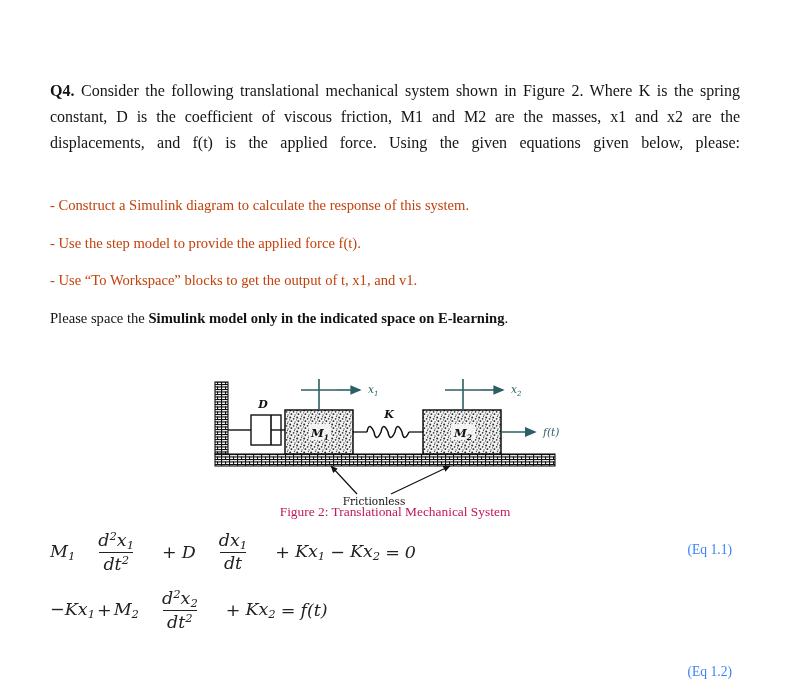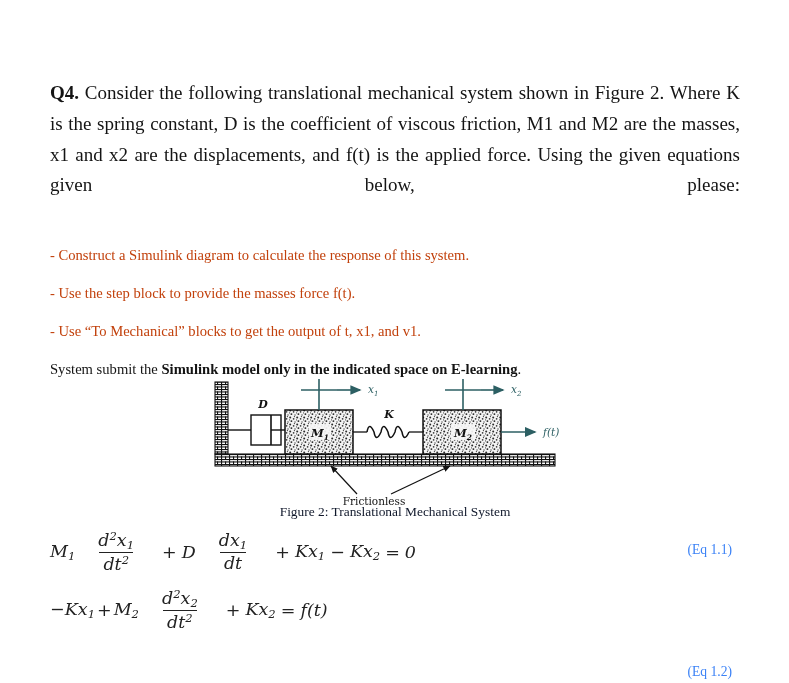--- a/index.html
+++ b/index.html
@@ -25,21 +25,21 @@
   }
 
   .content {
     position: absolute;
     left: 50px;
     top: 78px;
     width: 690px;
   }
 
   .para {
-    font-size: 19px;
+    font-size: 16px;
     line-height: 1.62;
     text-align: justify;
     text-justify: inter-word;
     margin: 0 0 13px 0;
     color: #141414;
   }
   .para.intro { text-align: justify; }
   .para.intro::after {
     content: "";
     display: inline-block;
@@ -74,21 +74,21 @@
     left: 155px;
     top: 0;
   }
   .fig-caption {
     position: absolute;
     left: 0;
     top: 426px;
     width: 690px;
     text-align: center;
     font-size: 13.4px;
-    color: #0f172a;
+    color: #be185d;
   }
 
   
   .equations {
     position: absolute;
     left: 0;
     top: 452px;
     width: 690px;
   }
   .eq-row {
@@ -158,24 +158,24 @@
 </style>
 </head>
 <body>
 
 <div class="page">
   <div class="content">
 
     <p class="para intro"><b>Q4.</b> <span>Consider the following translational mechanical system shown in Figure 2. Where K is the spring constant, D is the coefficient of viscous friction, M1 and M2 are the masses, x1 and x2 are the displacements, and f(t) is the applied force. Using the given equations given below, please:</span></p>
 
     <p class="bullet">- Construct a Simulink diagram to calculate the response of this system.</p>
-    <p class="bullet">- Use the step block to provide the masses force f(t).</p>
-    <p class="bullet">- Use “To Mechanical” blocks to get the output of t, x1, and v1.</p>
-
-    <p class="submit-line"><span>System submit the </span><b>Simulink model only in the indicated space on E-learning</b><span>.</span></p>
+    <p class="bullet">- Use the step model to provide the applied force f(t).</p>
+    <p class="bullet">- Use “To Workspace” blocks to get the output of t, x1, and v1.</p>
+
+    <p class="submit-line"><span>Please space the </span><b>Simulink model only in the indicated space on E-learning</b><span>.</span></p>
 
     <div class="figure-wrap">
       <svg class="figure-svg" width="360" height="150" viewBox="0 0 360 150">
         <defs>
           <pattern id="brick" width="8" height="5" patternUnits="userSpaceOnUse">
             <rect width="8" height="5" fill="#ffffff"></rect>
             <rect x="0" y="0" width="8" height="1.1" fill="#111111"></rect>
             <rect x="0" y="0" width="1.1" height="5" fill="#111111"></rect>
             <rect x="4" y="2.4" width="1.1" height="2.6" fill="#111111"></rect>
             <rect x="0" y="2.4" width="8" height="1.1" fill="#111111"></rect>

